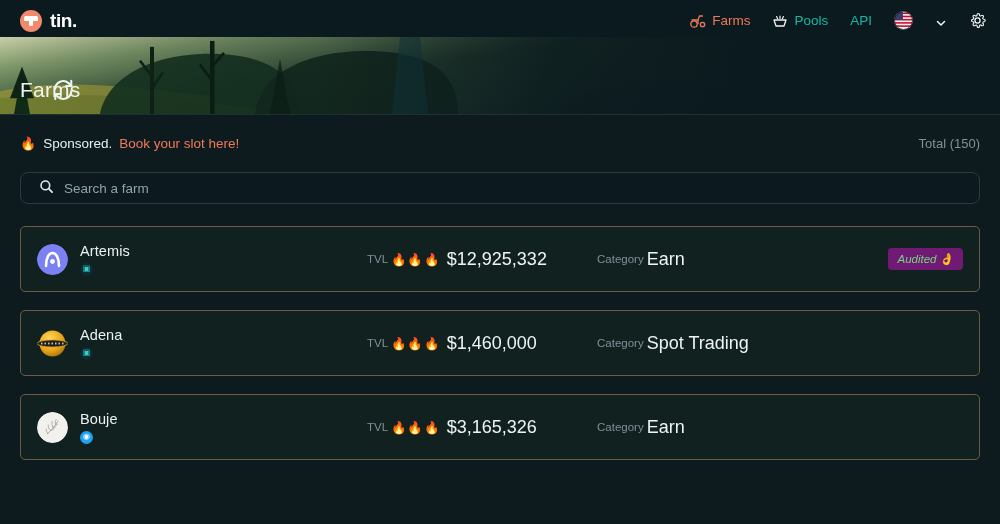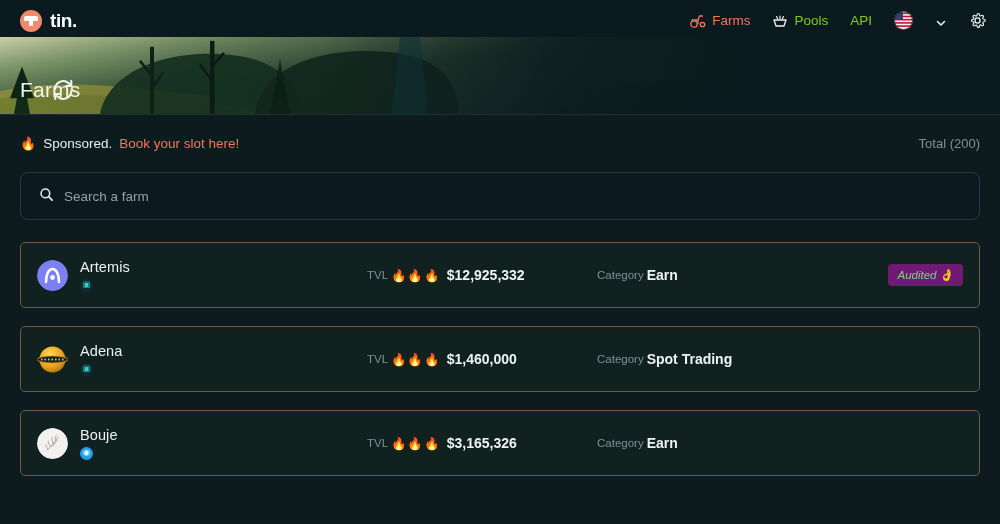--- a/index.html
+++ b/index.html
@@ -32,21 +32,21 @@
   }
   .brand-mark::after {
     content: ""; position: absolute; left: 9px; top: 10px;
     width: 4px; height: 6px; background: #fff; border-radius: 0 0 1px 1px;
   }
   .brand-text { font-size: 19px; font-weight: bold; letter-spacing: -0.4px; color: #fff; }
 
   .nav-right { margin-left: auto; display: flex; align-items: center; gap: 22px; }
   .nav-item {
     display: flex; align-items: center; gap: 6px;
-    font-size: 13.5px; color: #84cc16; cursor: pointer; white-space: nowrap;
+    font-size: 13.5px; color: #14b8a6; cursor: pointer; white-space: nowrap;
   }
   .nav-item.active { color: #f0795a; }
   .nav-icon { display: inline-flex; align-items: center; }
   .flag {
     width: 19px; height: 19px; border-radius: 50%; overflow: hidden;
     display: inline-block; position: relative; flex: none;
   }
   .chev { width: 12px; height: 12px; cursor: pointer; }
   .gear { width: 17px; height: 17px; cursor: pointer; }
 
@@ -72,21 +72,21 @@
   }
   .sponsor-left { display: flex; align-items: baseline; gap: 7px; font-size: 13.5px; }
   .sponsor-emoji { font-size: 13px; }
   .sponsor-label { color: #e8eef0; }
   .sponsor-link {
     color: #f0795a; text-underline-offset: 2px; cursor: pointer;
   }
   .total { margin-left: auto; font-size: 13px; color: #7d9198; }
 
   .searchbar {
-    height: 48px; border: 1px solid #233b41; border-radius: 8px;
+    height: 32px; border: 1px solid #233b41; border-radius: 8px;
     background: #0c1a1f; display: flex; align-items: center;
     gap: 10px; padding: 0 18px; margin-top: 5px;
   }
   .search-input {
     background: transparent; border: none; outline: none;
     color: #d6e2e5; font-size: 13.5px; font-family: inherit; width: 100%;
   }
   .search-input::placeholder { color: #8fa3a9; }
 
   .rows { margin-top: 22px; display: flex; flex-direction: column; gap: 18px; }
@@ -106,21 +106,21 @@
   .chain-badge {
     width: 13px; height: 13px; border-radius: 50%;
     display: flex; align-items: center; justify-content: center;
     font-size: 8px; line-height: 1;
   }
   .chain-badge.teal { background: #0d2b33; color: #2fd2c8; }
   .chain-badge.blue { background: #1da1f2; color: #ffffff; }
 
   .col { display: flex; flex-direction: row; align-items: center; gap: 3px; flex: none; }
   .col-head { font-size: 11.5px; color: #7d9198; }
-  .col-val { font-size: 14px; font-weight: bold; color: #eef4f6; white-space: nowrap; }
+  .col-val { font-size: 18px; font-weight: normal; color: #eef4f6; white-space: nowrap; }
   .col-tvl { width: 230px; }
   .col-cat { width: 180px; }
   .tvl-line { display: flex; align-items: center; gap: 2px; }
   .flames { letter-spacing: 1px; font-size: 12.5px; margin-right: 4px; }
 
   .audit-wrap { margin-left: auto; display: flex; align-items: center; }
   .audit-badge {
     background: #701a75; color: #77d47e; font-size: 11.5px;
     padding: 4px 9px; border-radius: 4px; white-space: nowrap; font-style: italic;
   }
@@ -237,21 +237,21 @@
 </div>
 
 <div class="content">
 
   <div class="sponsor-row">
     <div class="sponsor-left">
       <span class="sponsor-emoji">🔥</span>
       <span class="sponsor-label">Sponsored.</span>
       <span class="sponsor-link">Book your slot here!</span>
     </div>
-    <div class="total">Total (200)</div>
+    <div class="total">Total (150)</div>
   </div>
 
   <div class="searchbar">
     <span>
       <svg width="15" height="15" viewBox="0 0 16 16" fill="none">
         <circle cx="6.8" cy="6.8" r="4.6" stroke="#dfe9ec" stroke-width="1.7"></circle>
         <path d="M10.3 10.3 14 14" stroke="#dfe9ec" stroke-width="1.9" stroke-linecap="round"></path>
       </svg>
     </span>
     <input class="search-input" type="text" placeholder="Search a farm" style="">

